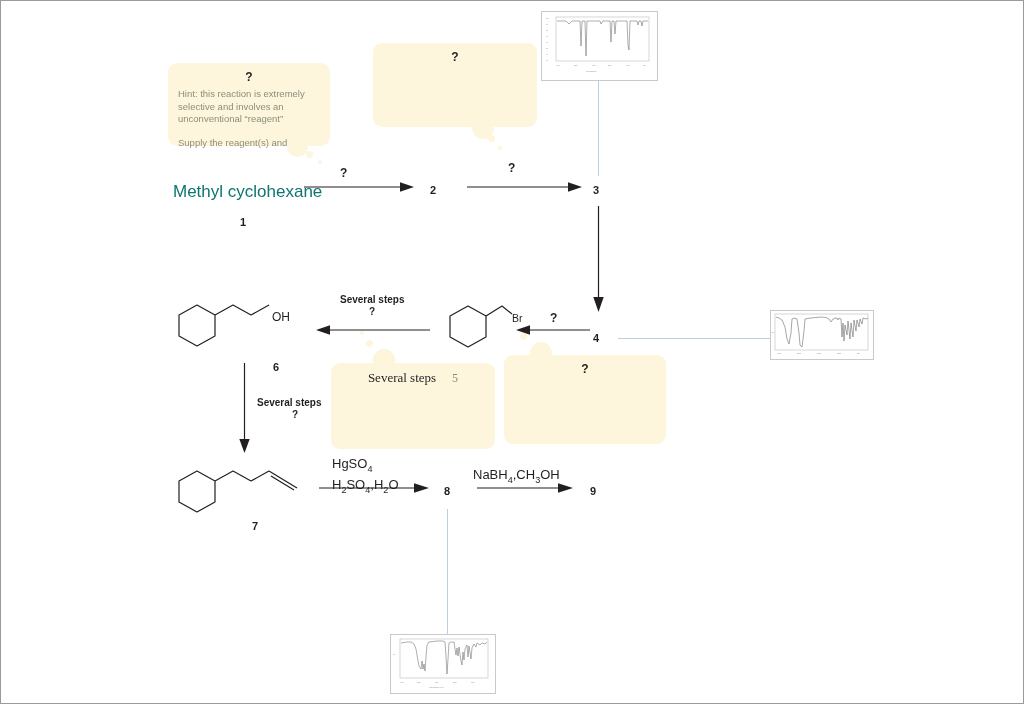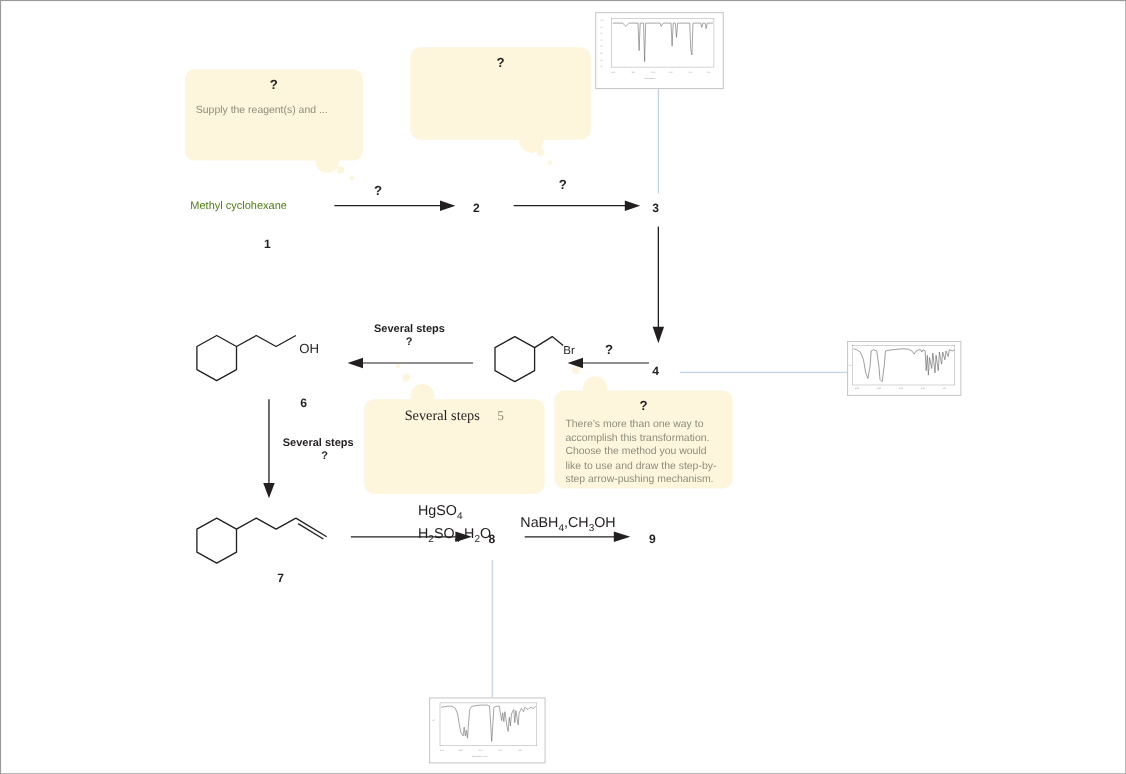--- a/index.html
+++ b/index.html
@@ -48,21 +48,21 @@
     font-size:9.5px;
     line-height:12.5px;
     color:#8d8d7a;
   }
   .hint p.gap{margin-top:11px;}
 
   
   .tail{position:absolute;background:#fdf6dd;border-radius:50%;}
 
   
-  .cmpd-name{font-size:10px;color:#4d7c0f;white-space:nowrap;}
+  .cmpd-name{font-size:17px;color:#0f766e;white-space:nowrap;}
   .cmpd-num{font-size:11px;font-weight:bold;color:#231f20;}
   .qmark{font-size:12px;font-weight:bold;color:#231f20;}
   .reagent{font-size:13px;color:#231f20;line-height:15px;white-space:nowrap;}
   .steps{font-size:10px;font-weight:bold;color:#231f20;white-space:nowrap;}
   .steps-q{font-size:10px;font-weight:bold;color:#231f20;text-align:center;}
   sub{font-size:70%;}
 
   
   .arrow svg{display:block;overflow:visible;}
   .connector{position:absolute;background:#b9cfe4;}
@@ -102,20 +102,21 @@
           <text x="84" y="54">1000</text>
           <text x="101" y="54">500</text>
         <text x="44" y="60">Wavenumbers</text>
       </g>
     </svg>
   </div>
   <div class="connector" style="left:597px;top:80px;width:1px;height:95px;"></div>
 
   <div class="hint" style="left:167px;top:62px;width:162px;height:83px;">
     <div class="q">?</div>
+    <p>Hint: this reaction is extremely selective and involves an unconventional “reagent”</p>
     <p class="gap">Supply the reagent(s) and ...</p>
   </div>
   <div class="tail" style="left:286px;top:141px;width:21px;height:15px;border-radius:0 0 10px 10px;"></div>
   <div class="tail" style="left:305px;top:150px;width:7px;height:7px;"></div>
   <div class="tail" style="left:317px;top:159px;width:4px;height:4px;"></div>
 
   <div class="hint" style="left:372px;top:42px;width:164px;height:84px;">
     <div class="q">?</div>
   </div>
   <div class="tail" style="left:471px;top:122px;width:22px;height:16px;border-radius:0 0 11px 11px;"></div>
@@ -172,21 +173,20 @@
           <text x="46" y="43">2000</text>
         <text x="66" y="43">1500</text>
           <text x="86" y="43">500</text>
       </g>
     </svg>
   </div>
   <div class="connector" style="left:617px;top:337px;width:152px;height:1px;"></div>
 
   <div class="hint" style="left:503px;top:354px;width:162px;height:89px;">
     <div class="q">?</div>
-    <p>There’s more than one way to accomplish this transformation. Choose the method you would like to use and draw the step-by-step arrow-pushing mechanism.</p>
   </div>
   <div class="tail" style="left:529px;top:341px;width:22px;height:15px;border-radius:11px 11px 0 0;"></div>
   <div class="tail" style="left:519px;top:332px;width:7px;height:7px;"></div>
 
   <div class="abs" style="left:172px;top:296px;">
     <svg width="140" height="60" viewBox="0 0 140 60">
       <g stroke="#231f20" stroke-width="1.2" fill="none" stroke-linejoin="round">
         <polygon points="6,18 24,8 42,18 42,39 24,49 6,39"></polygon>
         <polyline points="42,18 60,8 78,18 96,8"></polyline>
       </g>
@@ -244,21 +244,21 @@
       <g stroke="#231f20" stroke-width="1.2" fill="none" stroke-linejoin="round">
         <polygon points="8,20 26,10 44,20 44,41 26,51 8,41"></polygon>
         <polyline points="44,20 62,10 80,20 98,10"></polyline>
         <line x1="98" y1="10" x2="126" y2="27"></line>
         <line x1="100" y1="15" x2="123" y2="29"></line>
       </g>
     </svg>
   </div>
   <div class="abs cmpd-num" style="left:251px;top:519px;">7</div>
 
-  <div class="abs reagent" style="left:331px;top:455px;margin-left:48px;">
+  <div class="abs reagent" style="left:331px;top:455px;">
     <div>HgSO<sub>4</sub></div>
     <div>H<sub>2</sub>SO<sub>4</sub>,H<sub>2</sub>O</div>
   </div>
   <div class="abs arrow" style="left:318px;top:481px;">
     <svg width="110" height="12" viewBox="0 0 110 12">
       <line x1="0" y1="6" x2="96" y2="6" stroke="#231f20" stroke-width="1.1"></line>
       <polygon points="95,1.2 110,6 95,10.8" fill="#231f20"></polygon>
     </svg>
   </div>
 

